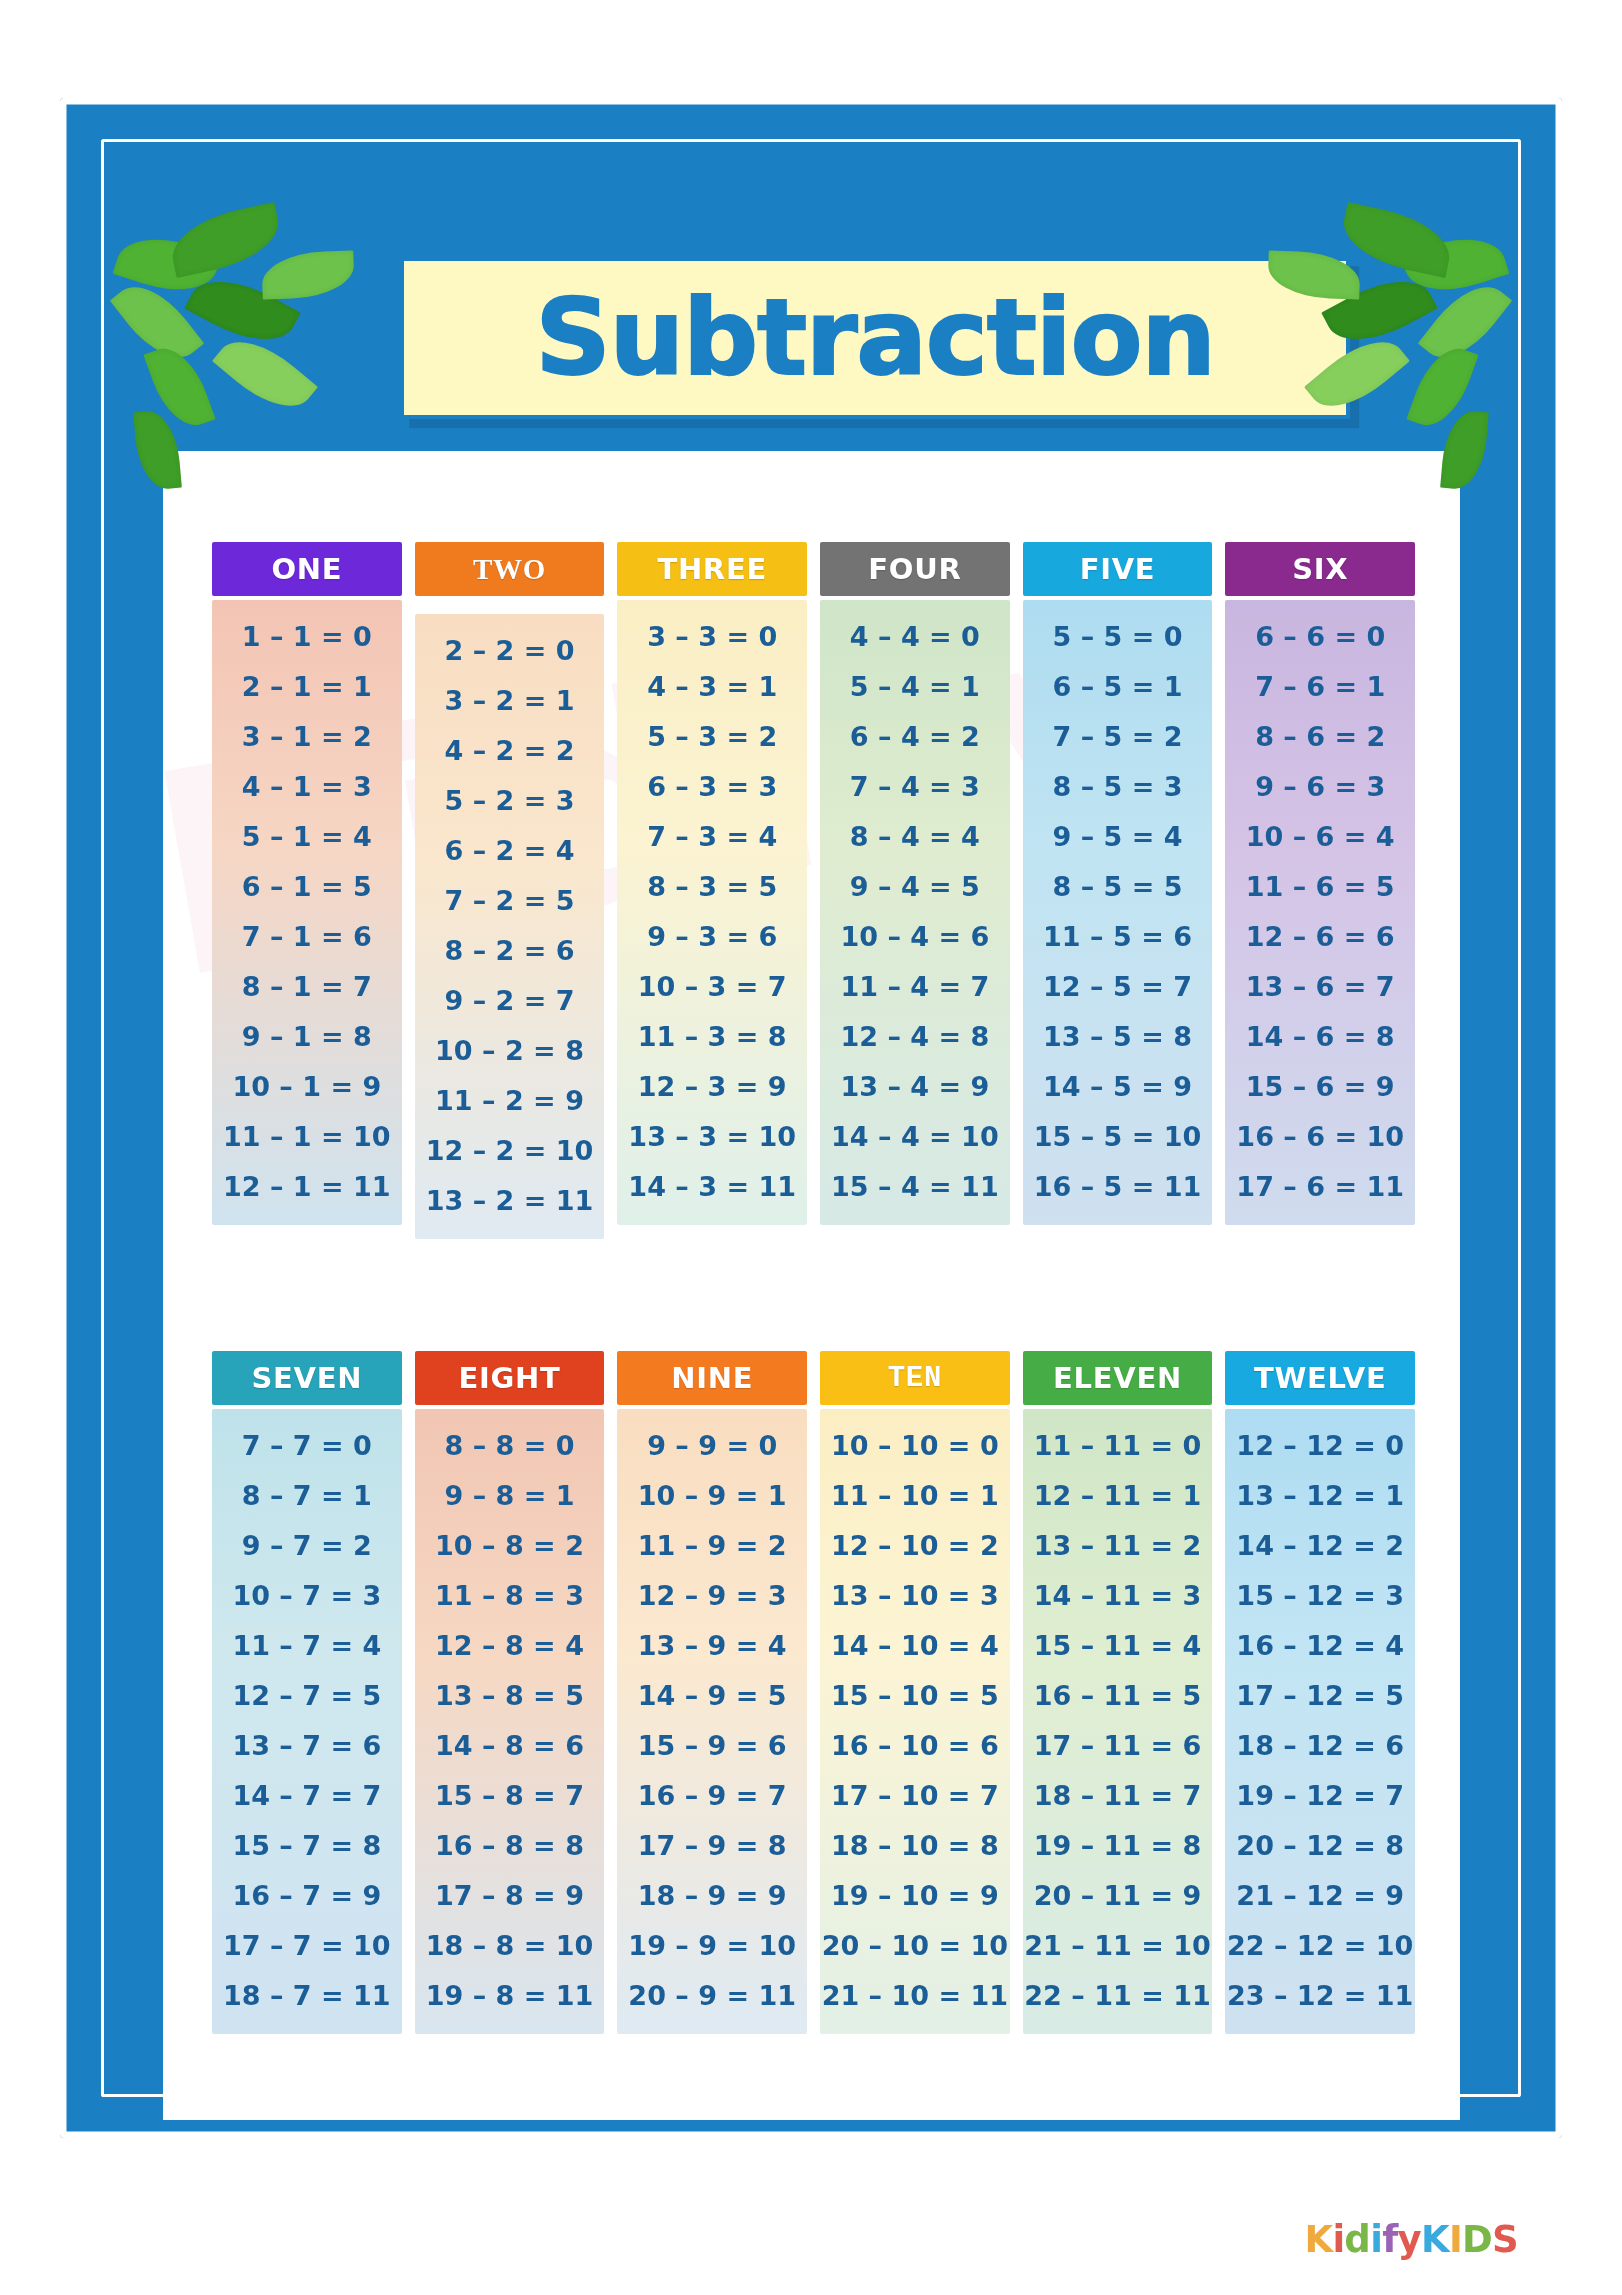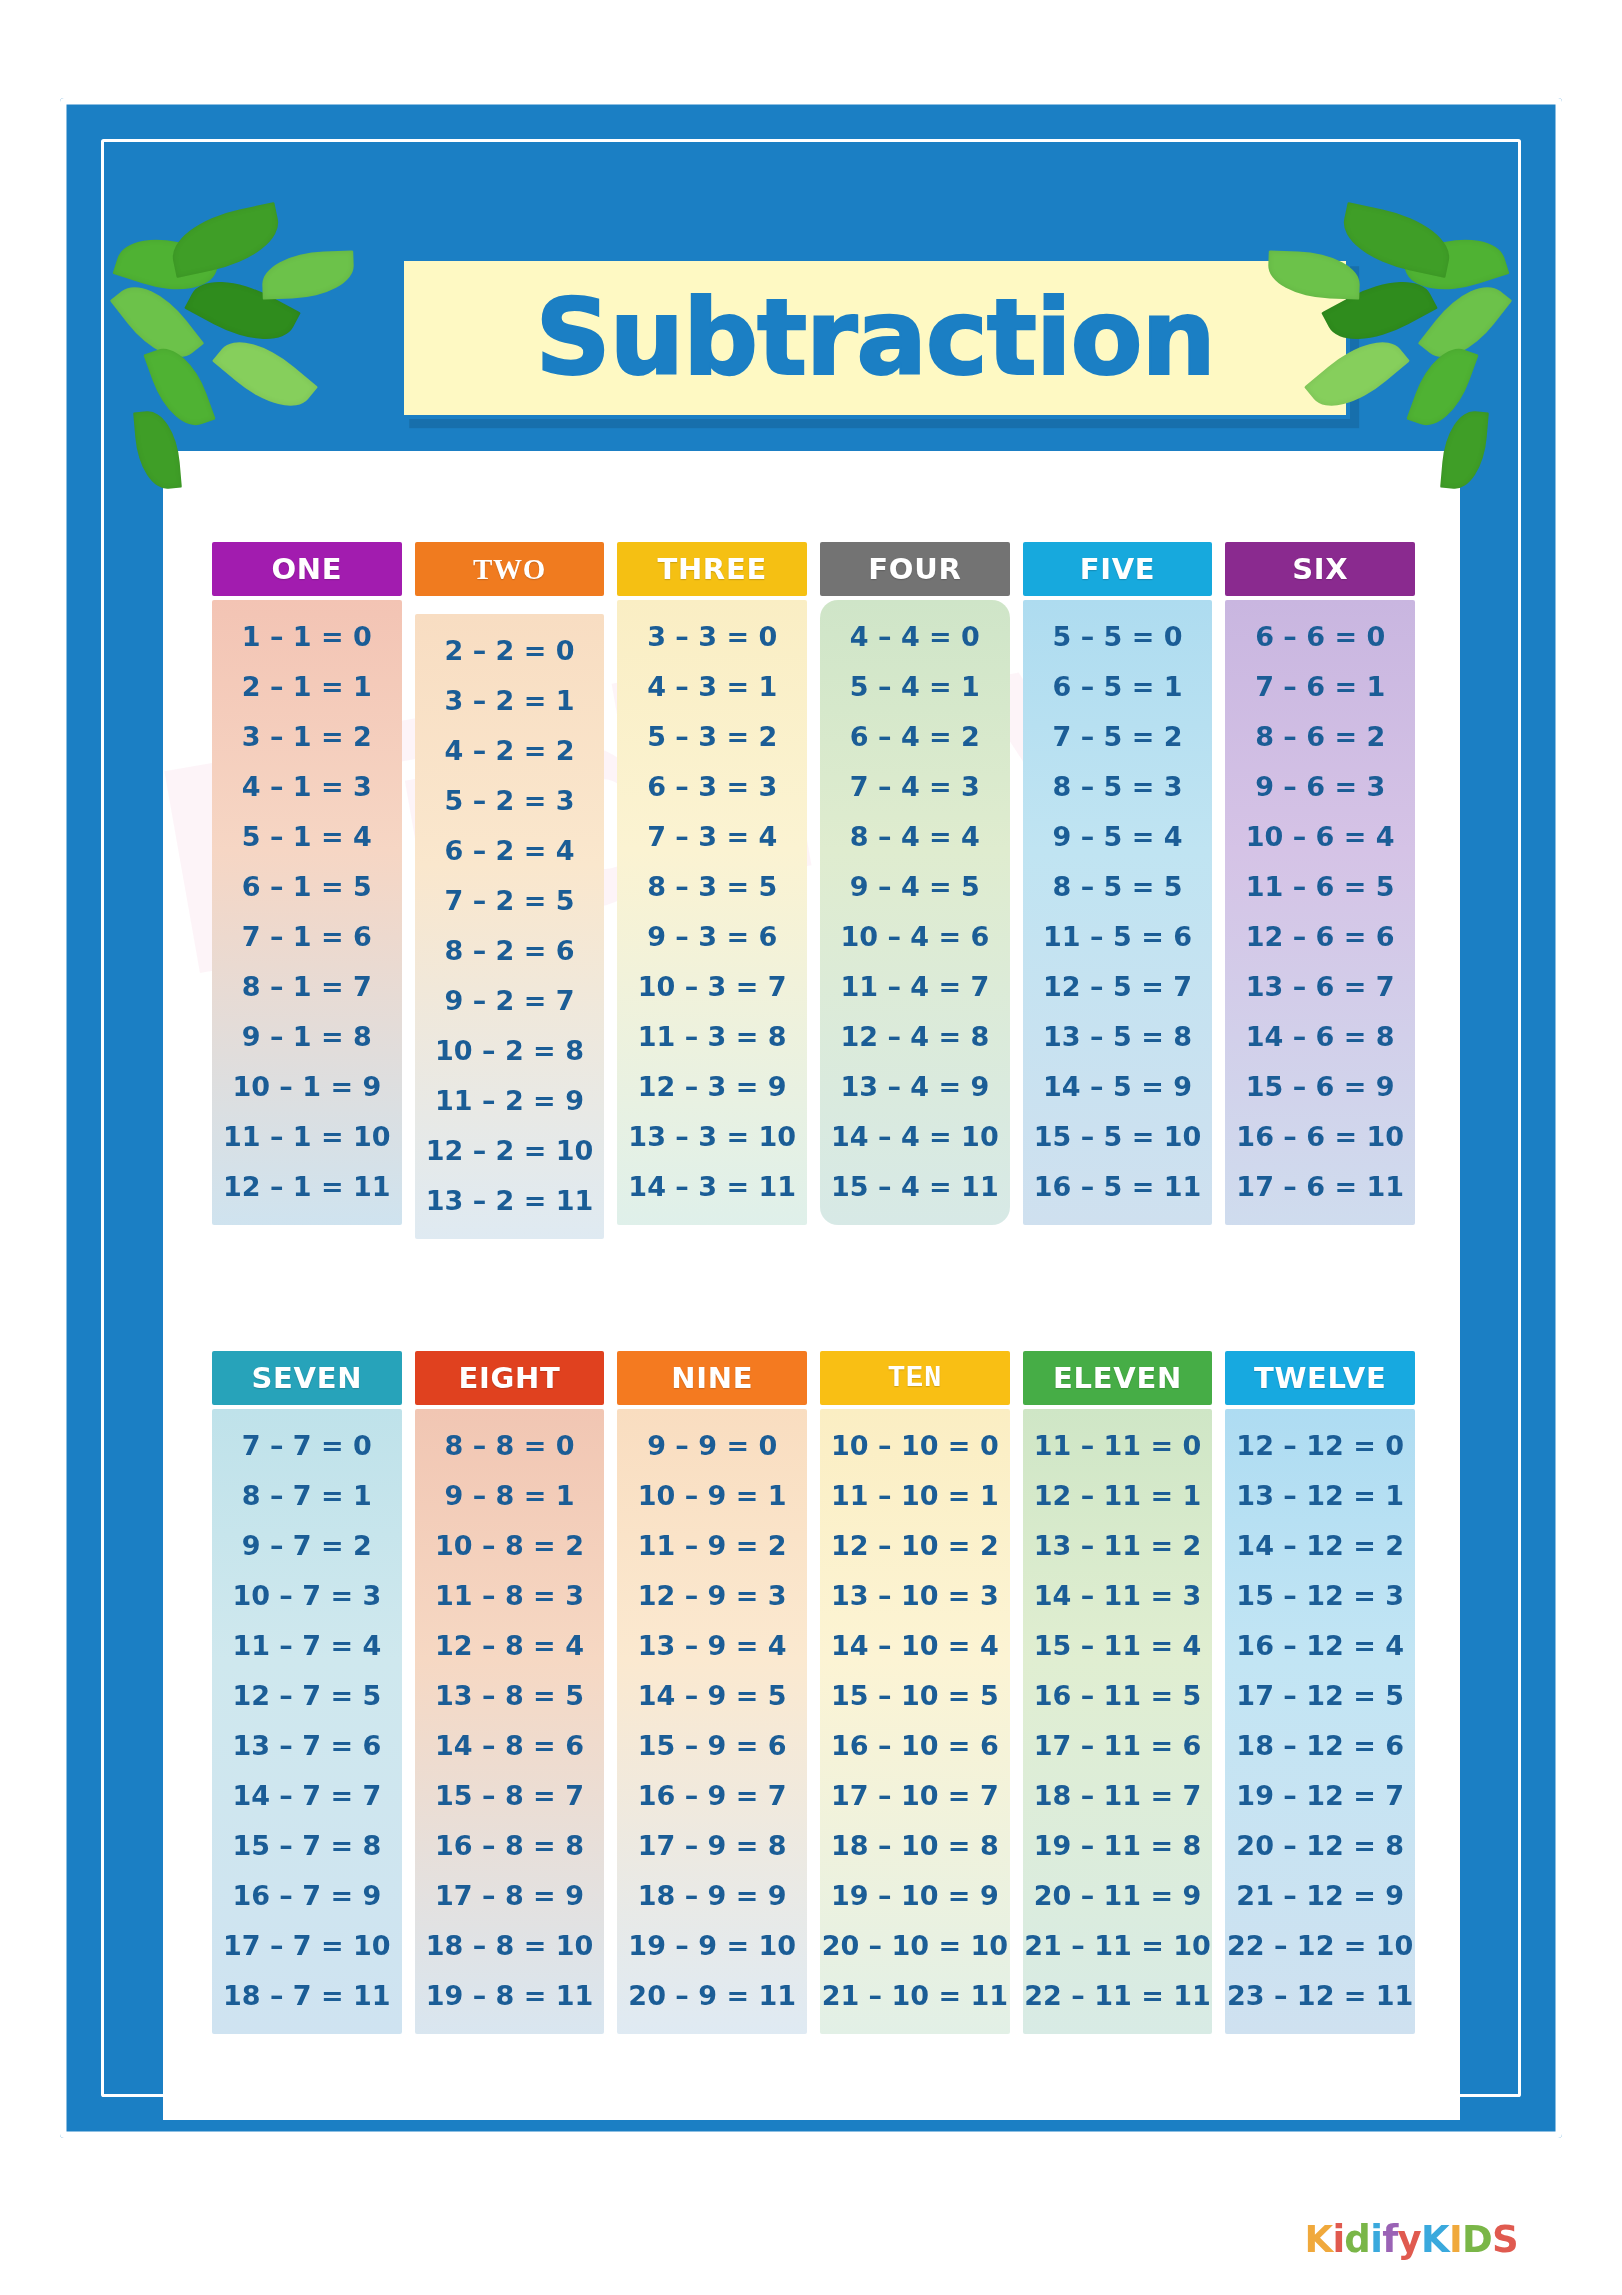--- a/index.html
+++ b/index.html
@@ -183,21 +183,21 @@
     <div class="leaf" style="left:0px;   top:85px; width:92px; height:48px;  background:#6cc24a; transform:rotate(52deg);"></div>
     <div class="leaf" style="left:79px; top:72px; width:105px; height:51px;  background:#2f8c1d; transform:rotate(28deg);"></div>
     <div class="leaf" style="left:26px;  top:151px; width:85px; height:46px;  background:#4fb233; transform:rotate(70deg);"></div>
     <div class="leaf" style="left:105px; top:137px; width:98px; height:48px;  background:#86cf5c; transform:rotate(40deg);"></div>
     <div class="leaf" style="left:6.5px;  top:216px; width:79px; height:42px;  background:#3f9e27; transform:rotate(85deg);"></div>
     <div class="leaf" style="left:151px; top:39px;  width:92px; height:46px;  background:#6cc24a; transform:rotate(-2deg);"></div>
   </div>
 
   <div class="grid top" id="grid-top">
       <div class="col">
-        <div class="col-head" style="background: #a21caf;">ONE</div>
+        <div class="col-head" style="background: #6d28d9;">ONE</div>
         <div class="col-body" style="background: linear-gradient(rgb(243, 196, 180) 0%, rgb(246, 214, 196) 40%, rgb(207, 227, 239) 100%);">
           <div class="row">1 – 1 = 0</div>
           <div class="row">2 – 1 = 1</div>
           <div class="row">3 – 1 = 2</div>
           <div class="row">4 – 1 = 3</div>
           <div class="row">5 – 1 = 4</div>
           <div class="row">6 – 1 = 5</div>
           <div class="row">7 – 1 = 6</div>
           <div class="row">8 – 1 = 7</div>
           <div class="row">9 – 1 = 8</div>
@@ -235,21 +235,21 @@
           <div class="row">9 – 3 = 6</div>
           <div class="row">10 – 3 = 7</div>
           <div class="row">11 – 3 = 8</div>
           <div class="row">12 – 3 = 9</div>
           <div class="row">13 – 3 = 10</div>
           <div class="row">14 – 3 = 11</div>
         </div>
       </div>
       <div class="col">
         <div class="col-head" style="background: #737373;">FOUR</div>
-        <div class="col-body" style="background: linear-gradient(rgb(207, 229, 200) 0%, rgb(223, 236, 207) 40%, rgb(215, 233, 230) 100%); border-radius: 18px;">
+        <div class="col-body" style="background: linear-gradient(rgb(207, 229, 200) 0%, rgb(223, 236, 207) 40%, rgb(215, 233, 230) 100%);">
           <div class="row">4 – 4 = 0</div>
           <div class="row">5 – 4 = 1</div>
           <div class="row">6 – 4 = 2</div>
           <div class="row">7 – 4 = 3</div>
           <div class="row">8 – 4 = 4</div>
           <div class="row">9 – 4 = 5</div>
           <div class="row">10 – 4 = 6</div>
           <div class="row">11 – 4 = 7</div>
           <div class="row">12 – 4 = 8</div>
           <div class="row">13 – 4 = 9</div>

